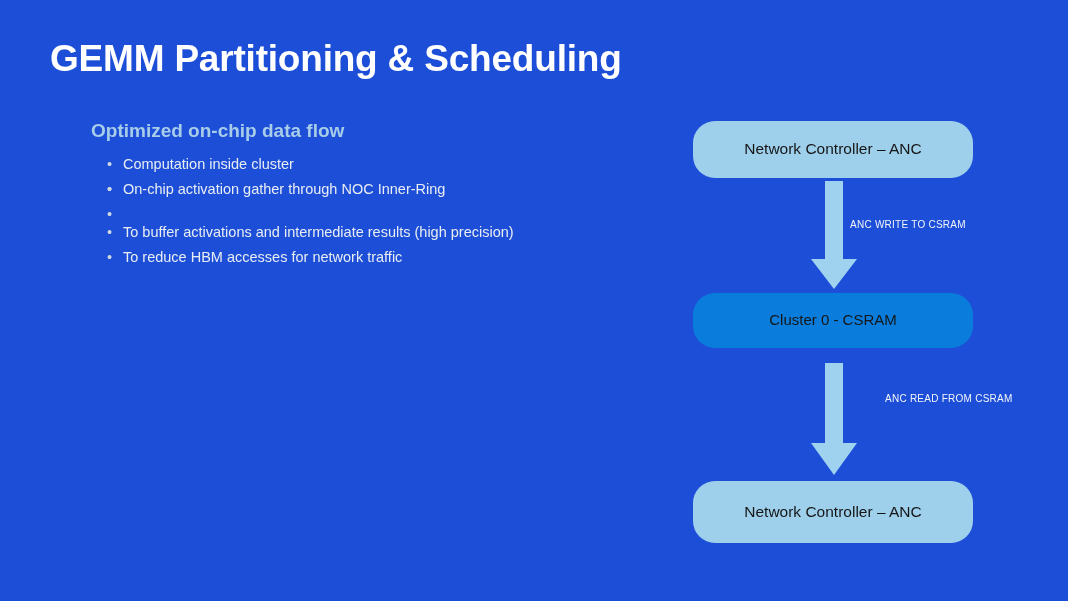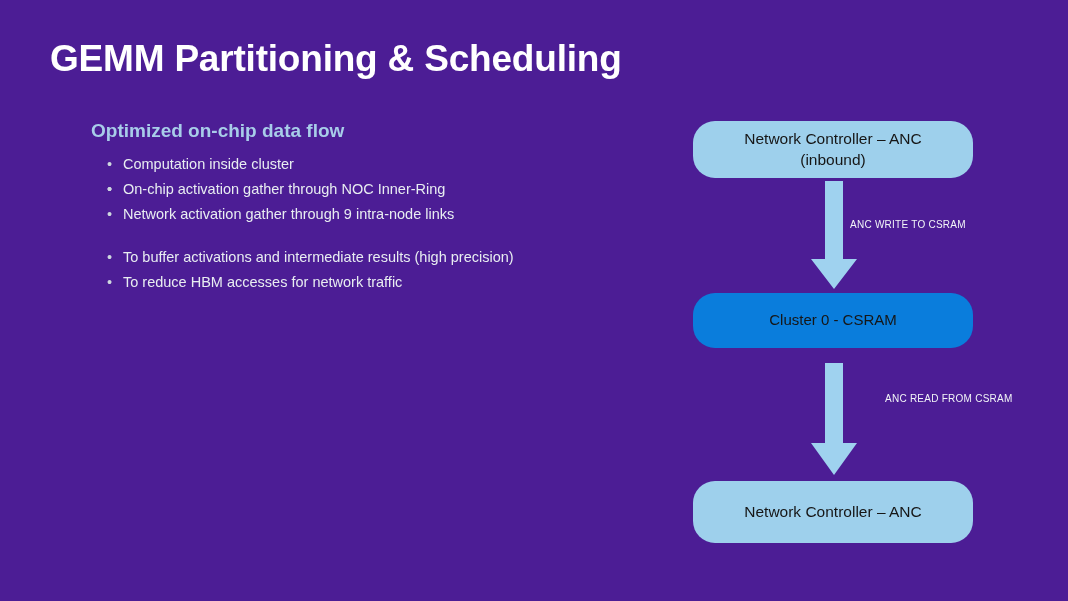--- a/index.html
+++ b/index.html
@@ -7,21 +7,21 @@
     padding: 0;
     background: #0d1e2c;
   }
   body {
     font-family: "Liberation Sans", sans-serif;
   }
   .slide {
     position: relative;
     width: 1068px;
     height: 601px;
-    background: #4c1d95;
+    background: #1d4ed8;
     overflow: hidden;
   }
 
   
   .slide-title {
     position: absolute;
     left: 50px;
     top: 38px;
     width: 620px;
     font-size: 37px;
@@ -149,21 +149,20 @@
         </li>
         <li class="bullet-item">
           <span class="bullet-dot">•</span>
         </li>
         <li class="bullet-item">
           <span class="bullet-dot">•</span>
           <span>On-chip activation gather through NOC Inner-Ring</span>
         </li>
         <li class="bullet-item">
           <span class="bullet-dot">•</span>
-          <span>Network activation gather through 9 intra-node links</span>
         </li>
       </ul>
     </div>
 
     <div class="section">
       <ul class="bullet-list">
         <li class="bullet-item">
           <span class="bullet-dot">•</span>
           <span>To buffer activations and intermediate results (high precision)</span>
         </li>
@@ -174,21 +173,20 @@
       </ul>
     </div>
 
   </div>
 
   <div class="diagram">
 
     <div class="node-box node-inbound">
       <div>
         <div>Network Controller – ANC</div>
-        <div>(inbound)</div>
       </div>
     </div>
 
     <div class="arrow arrow-1">
       <svg viewBox="0 0 46 108" preserveAspectRatio="none" aria-hidden="true">
         <polygon points="14,0 32,0 32,78 46,78 23,108 0,78 14,78" fill="#9fd2ef"></polygon>
       </svg>
     </div>
     <div class="arrow-label arrow-label-1">ANC WRITE TO CSRAM</div>
 

